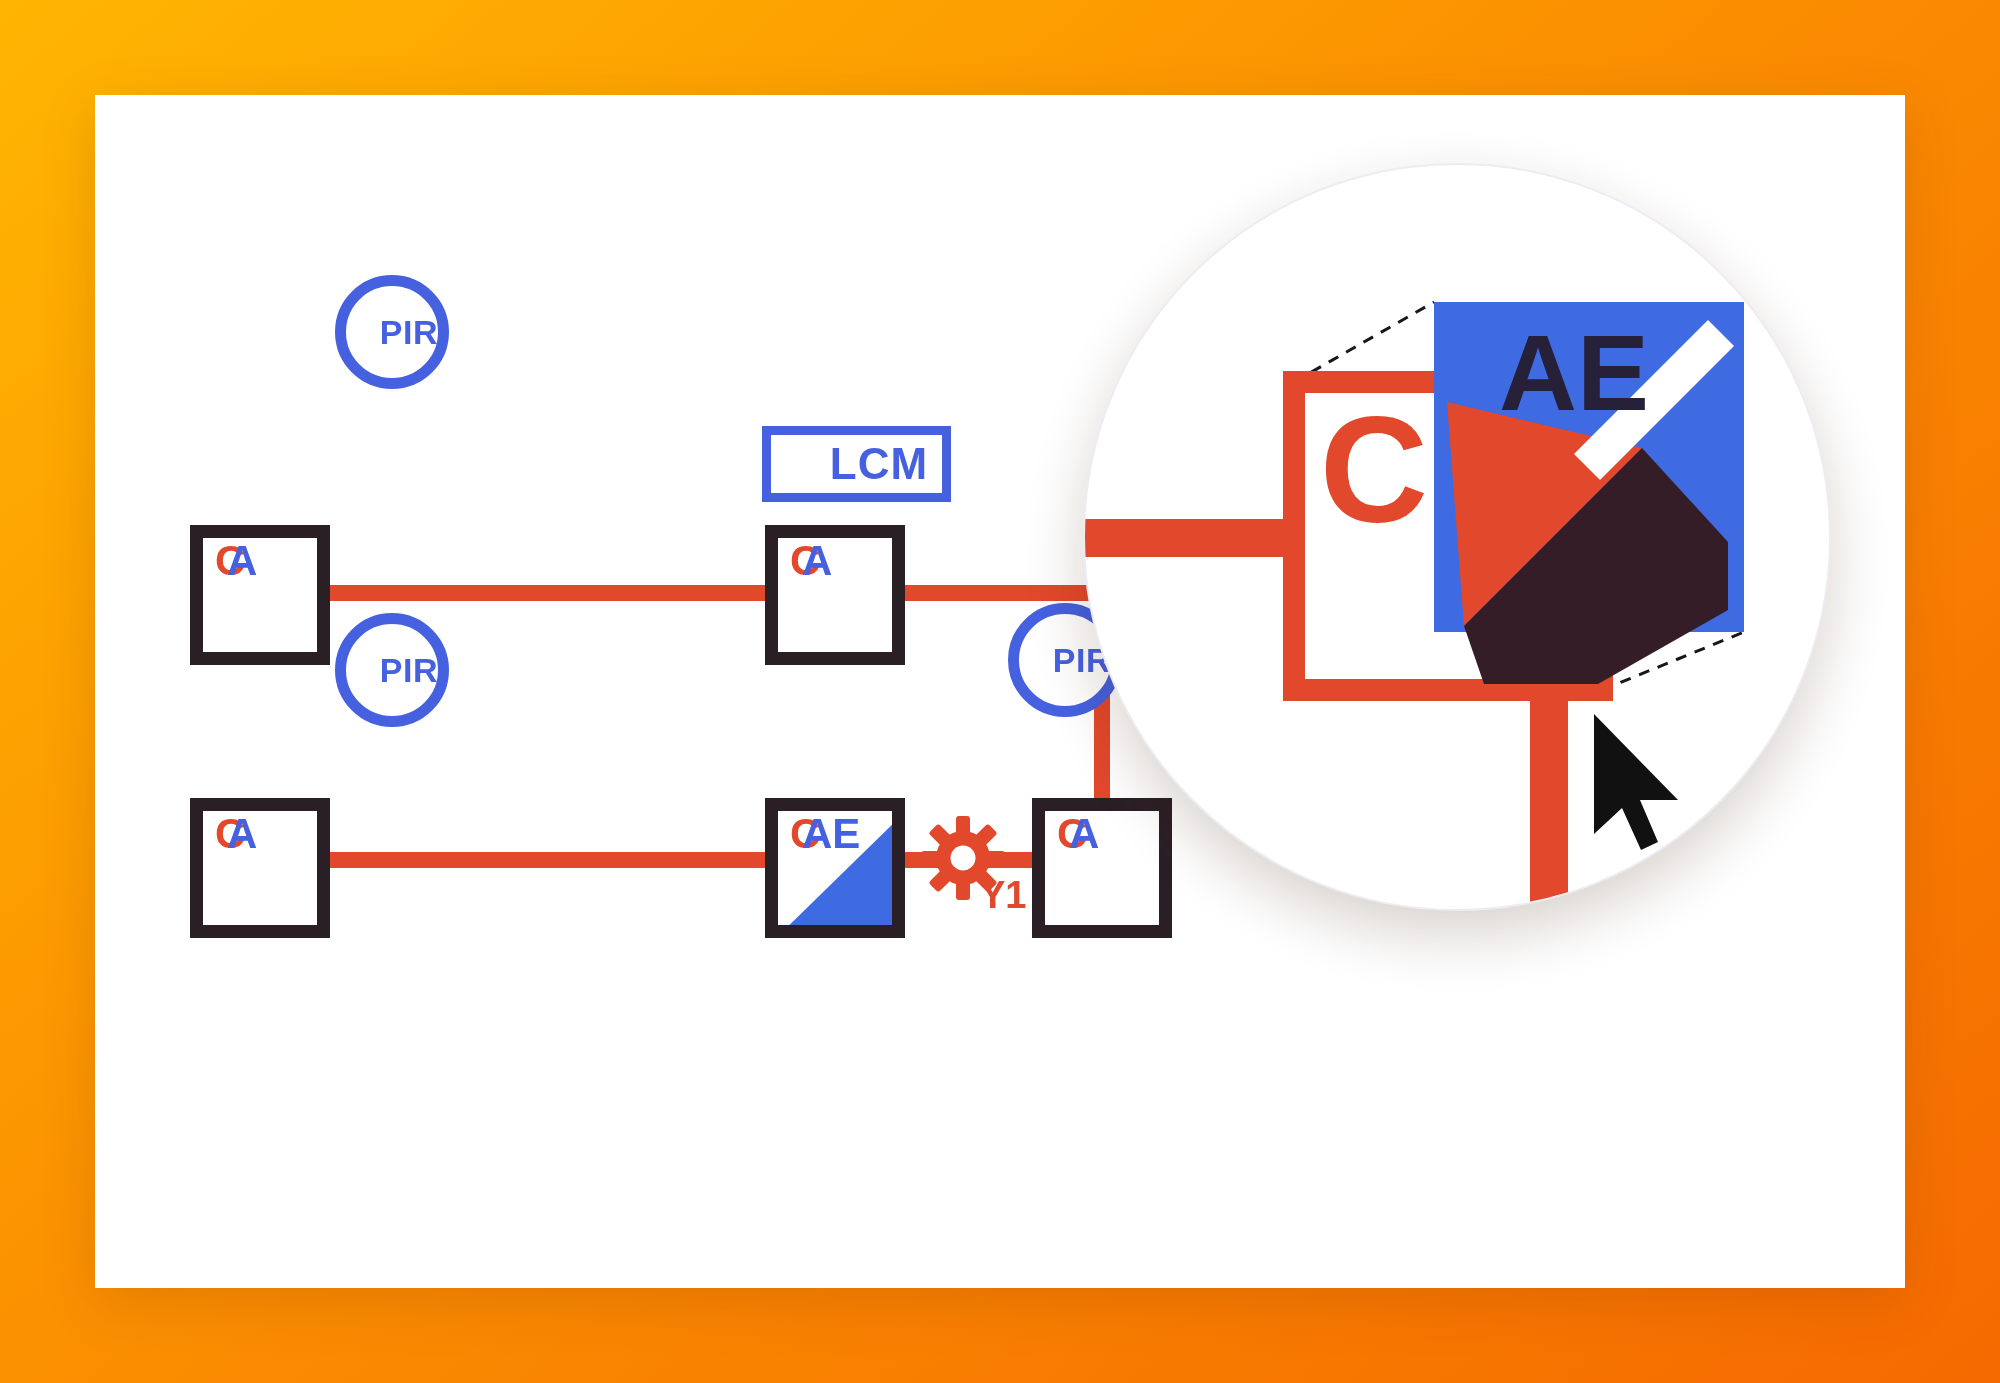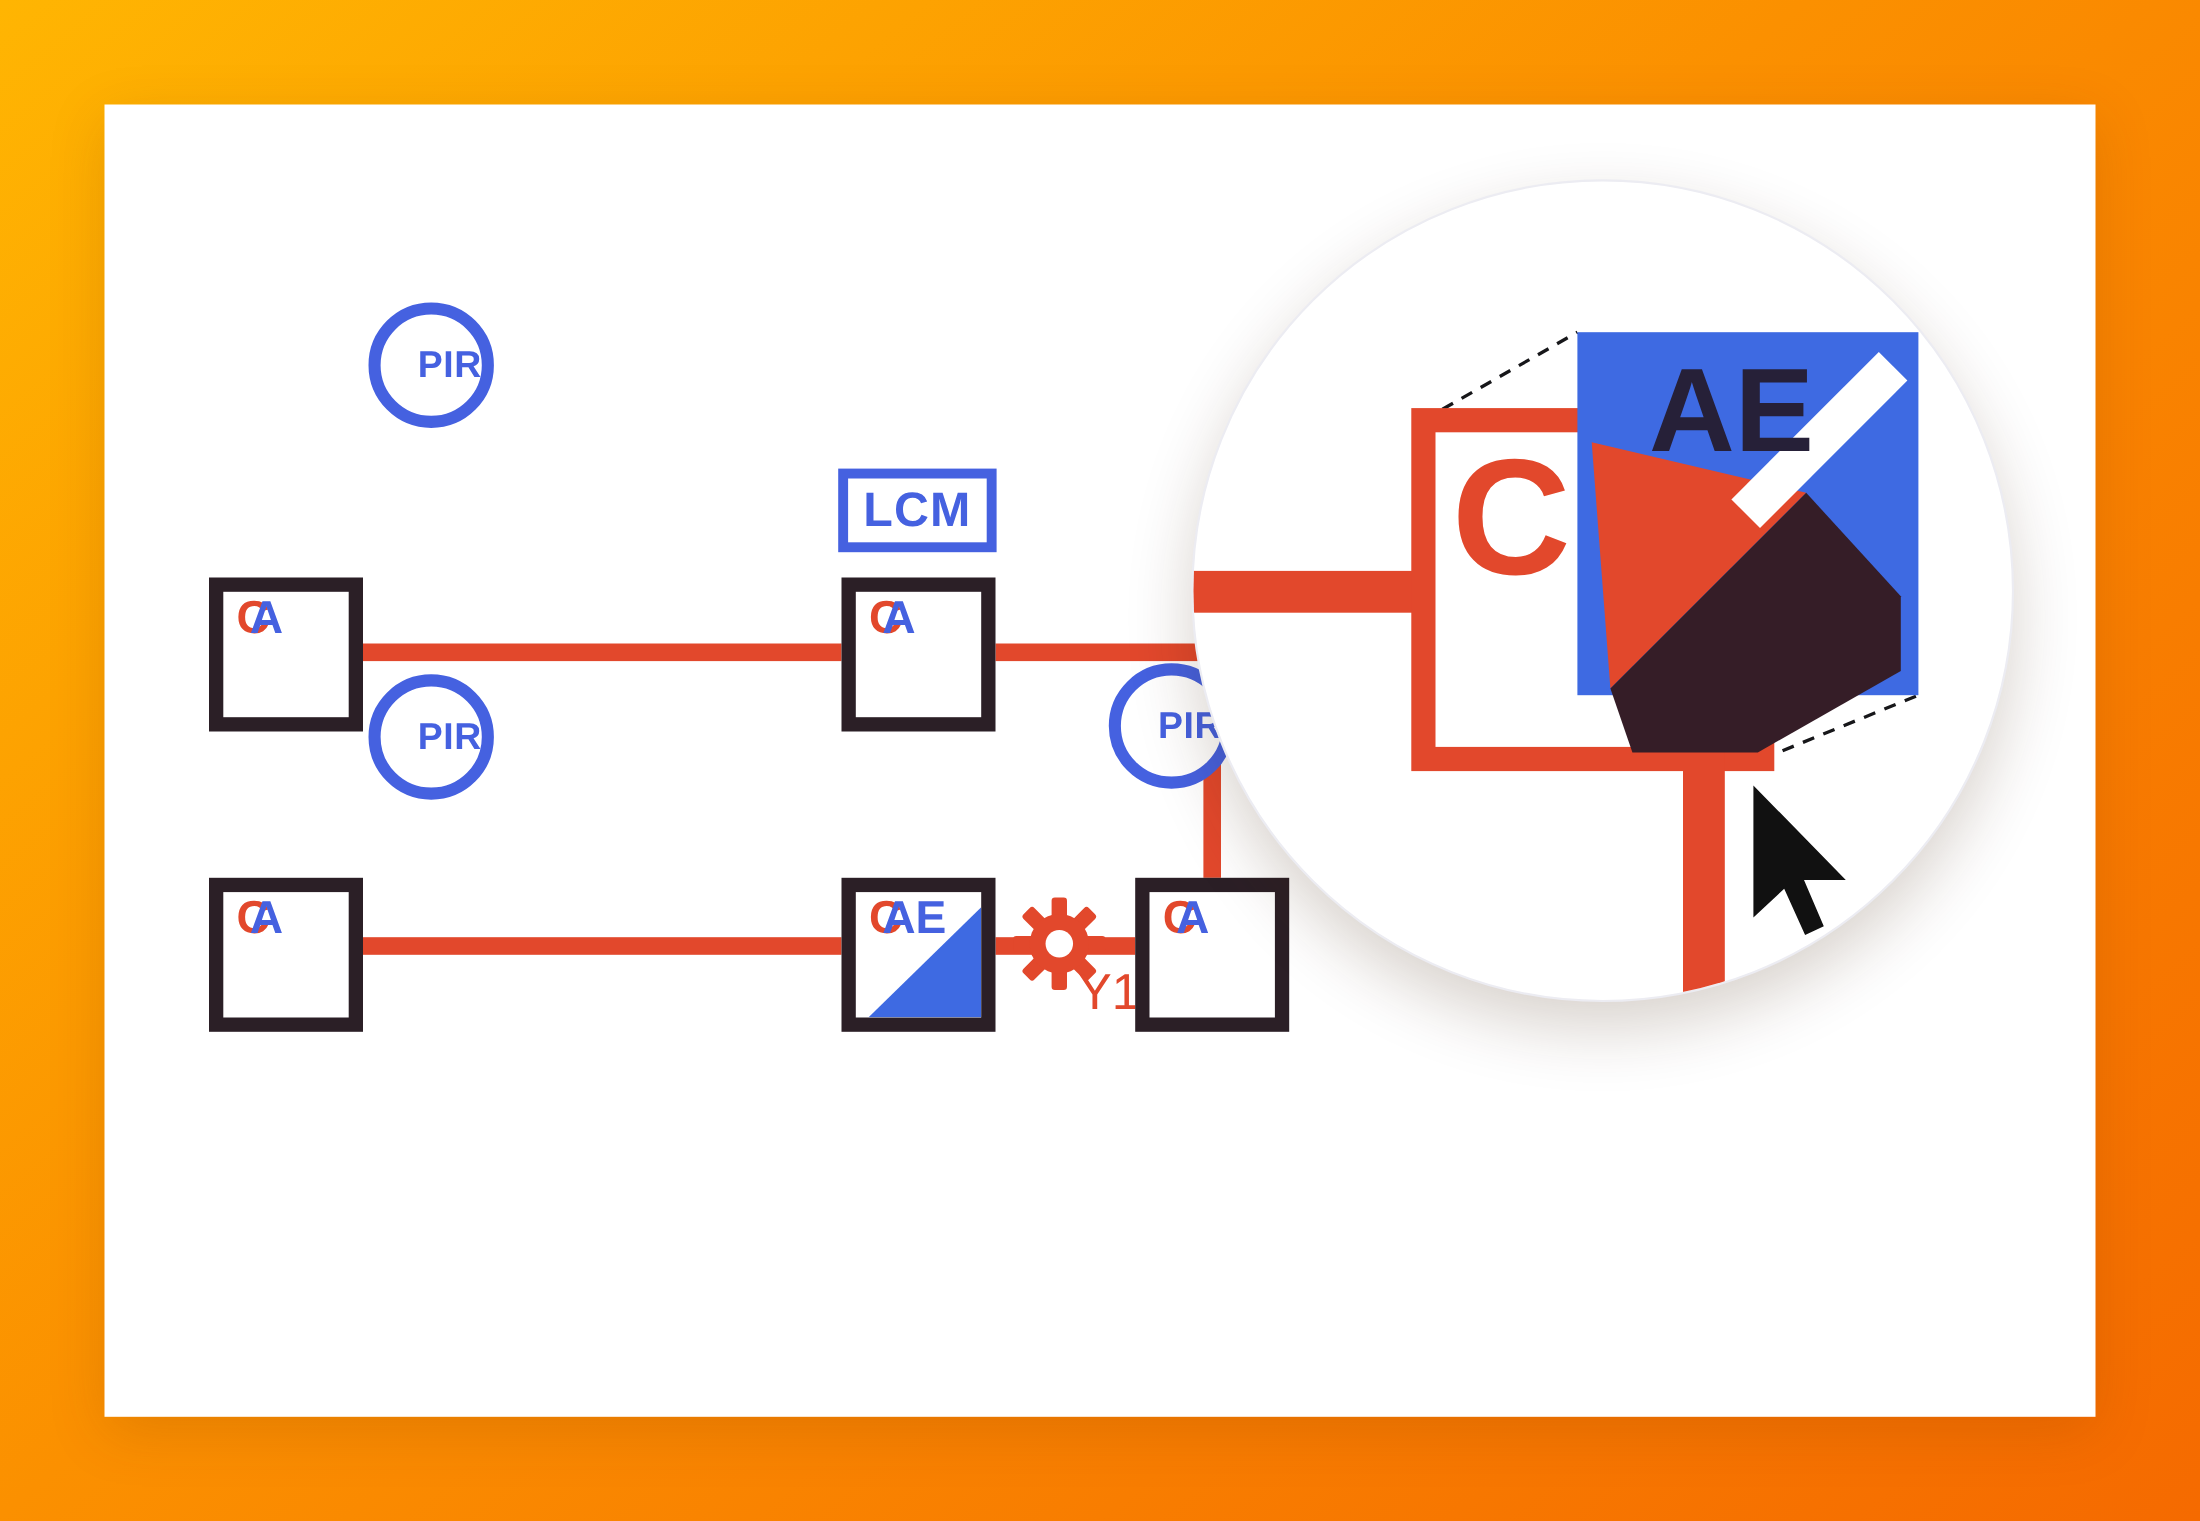--- a/index.html
+++ b/index.html
@@ -19,37 +19,37 @@
   .badge{
     position:absolute;width:92px;height:92px;border-radius:50%;
     background:#fff;border:11px solid #4561e0;
     display:flex;align-items:center;justify-content:flex-end;
     color:#4561e0;font-weight:bold;font-size:34px;letter-spacing:.5px;
   }
   .lcm{
     position:absolute;left:762px;top:426px;width:126px;height:58px;
     background:#fff;border:9px solid #4561e0;
     display:flex;align-items:center;justify-content:center;
-    color:#4561e0;font-weight:bold;font-size:44px;letter-spacing:1px;
+    color:#4561e0;font-weight:bold;font-size:44px;letter-spacing:1px;padding-left:45px;
   }
   .node{
     position:absolute;width:114px;height:114px;
     background:#fff;border:13px solid #2b1f26;
   }
   .nl{position:absolute;top:2px;font-weight:bold;font-size:42px;line-height:1;}
   .nl-red{left:12px;color:#e2482c;}
   .nl-blue{left:24px;color:#4561e0;}
   .node-tri{
     position:absolute;left:0;top:0;right:0;bottom:0;
     background:#3e6ae2;
     clip-path:polygon(100% 12%,100% 100%,10% 100%);
   }
   .y1{
     position:absolute;left:980px;top:874px;
-    color:#e2482c;font-weight:normal;font-size:46px;
+    color:#e2482c;font-weight:bold;font-size:38px;
   }
   .gear{position:absolute;left:913px;top:808px;}
   .magnifier{
     position:absolute;left:1083px;top:163px;width:744px;height:744px;
     border-radius:50%;background:#fff;overflow:hidden;
     border:2px solid #ececf2;
     box-shadow:0 24px 60px rgba(60,30,0,.20);
   }
   .magnifier svg{position:absolute;left:-1083px;top:-163px;}
   .zoom-c{fill:#e2482c;font-weight:bold;font-size:150px;font-family:"Liberation Sans",sans-serif;}

